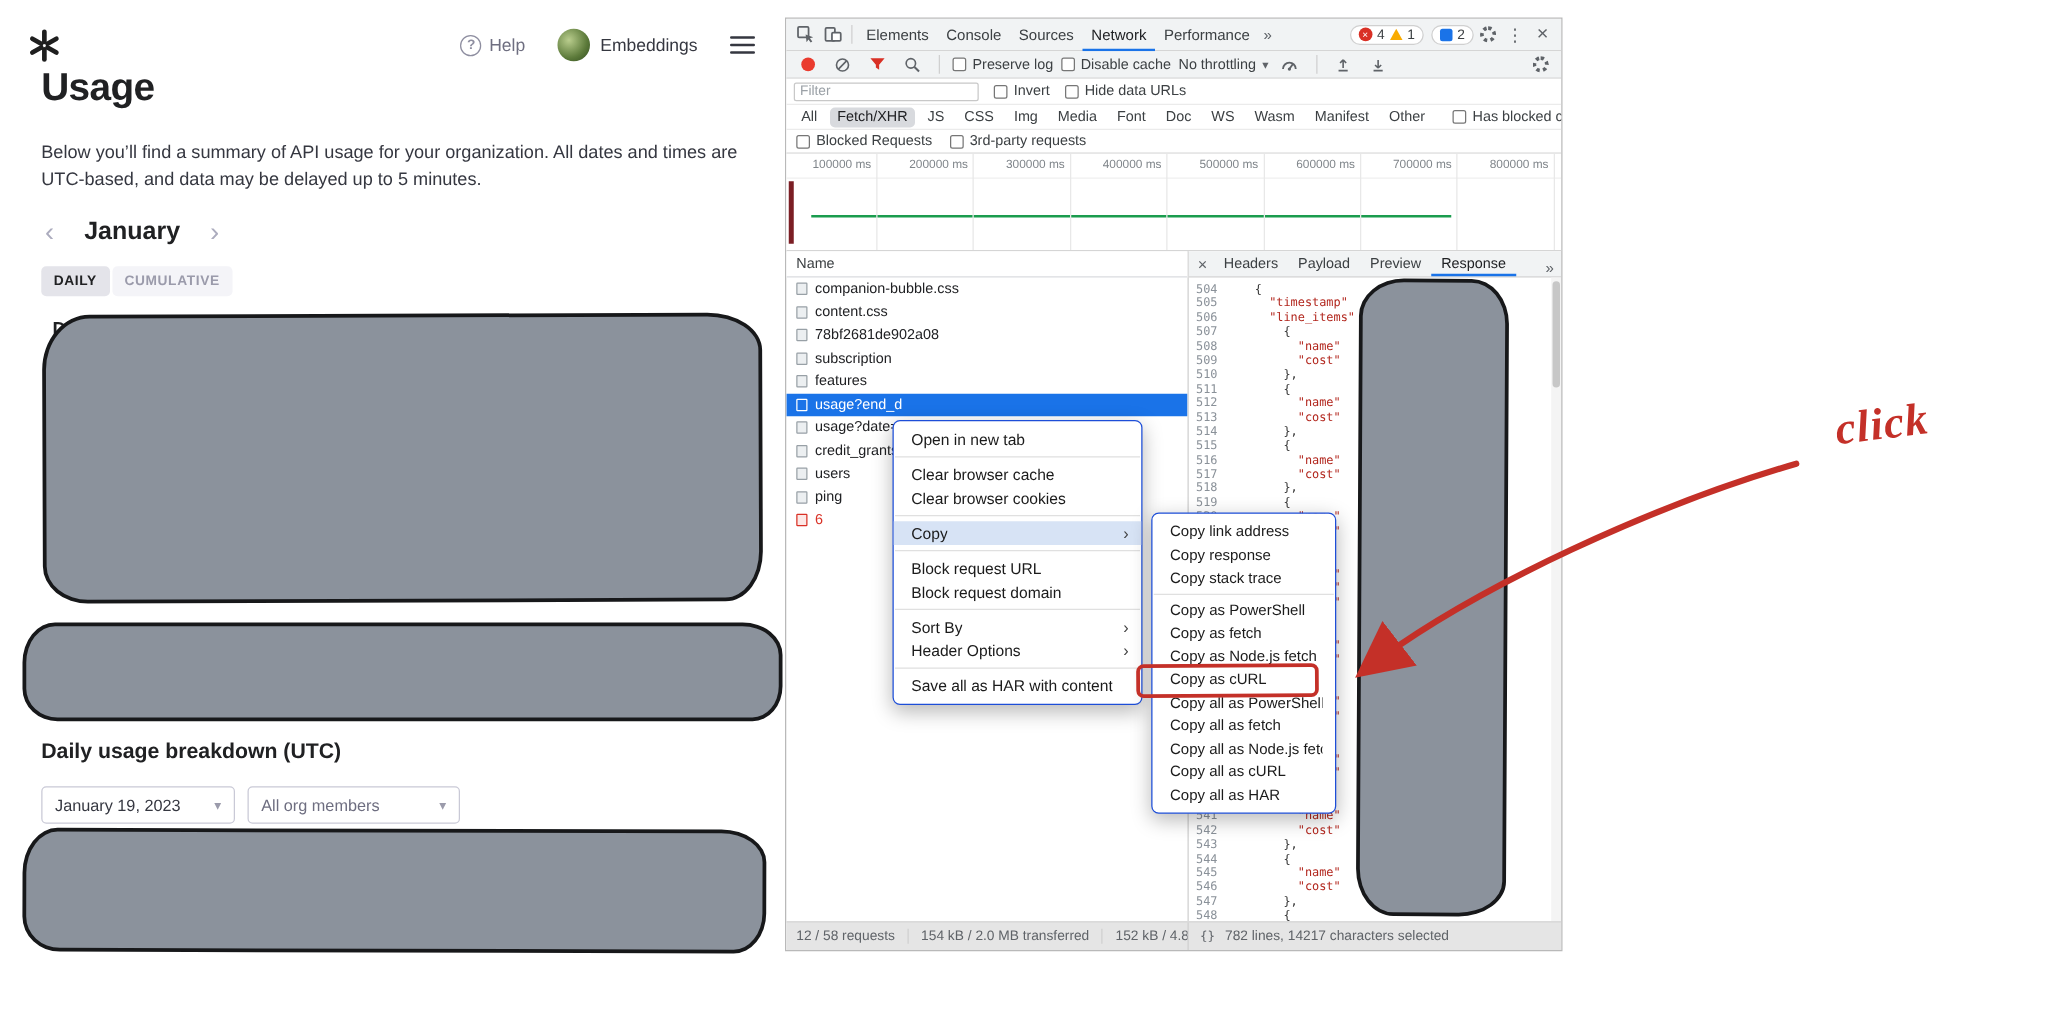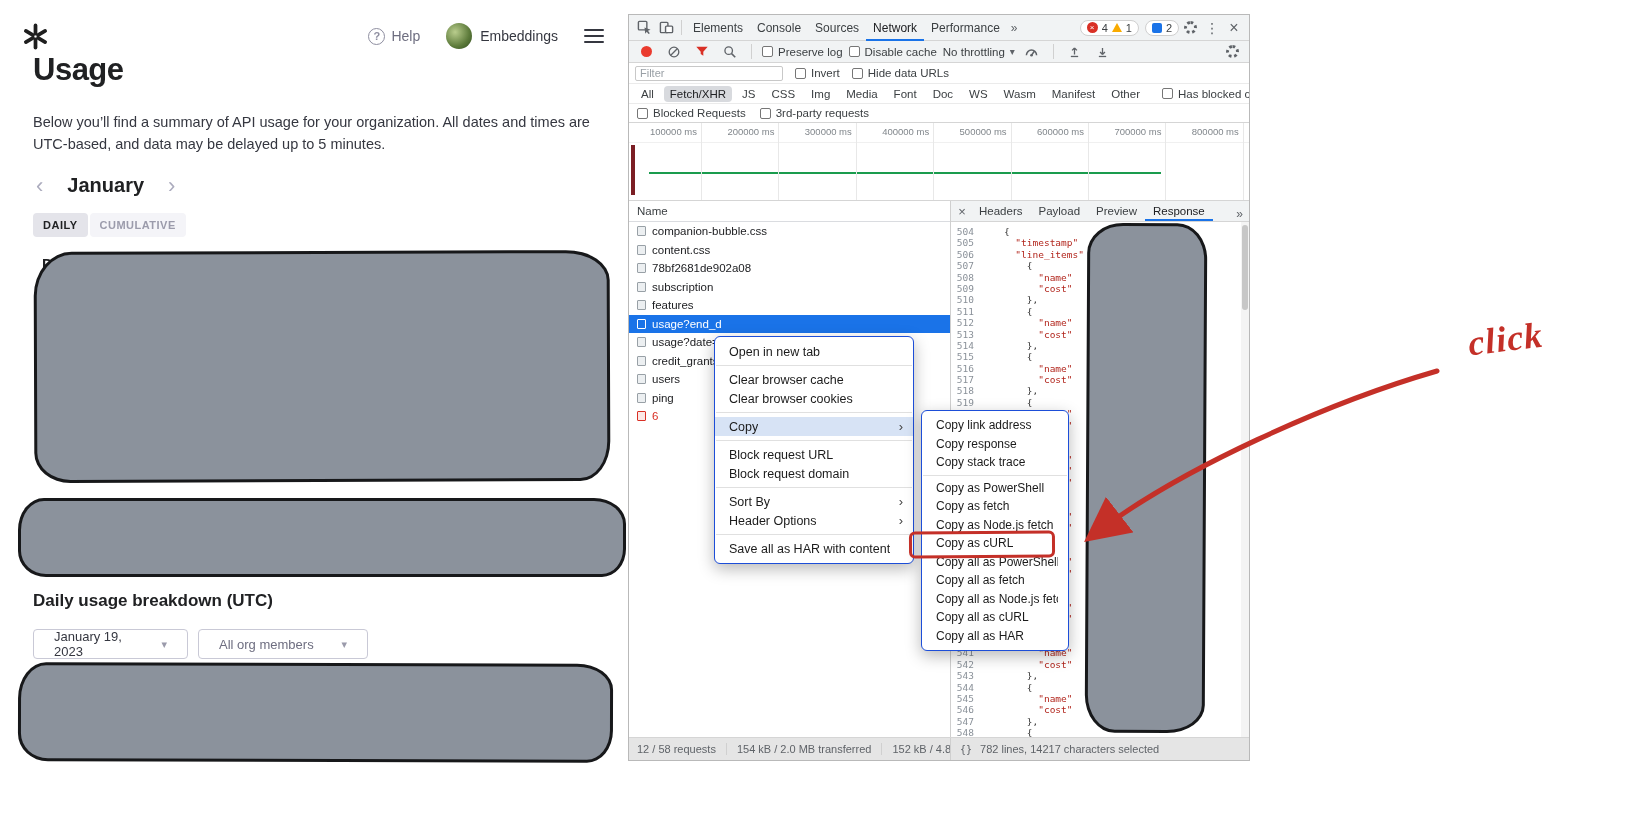--- a/index.html
+++ b/index.html
@@ -21,21 +21,21 @@
   .oa-desc { position:absolute; left:33px; top:112px; width:578px; font-size:14.5px; line-height:1.5; color:#353740; }
   .month-nav { position:absolute; left:36px; top:174px; display:flex; align-items:center; gap:24px; }
   .nav-chev { color:#acacbe; font-size:22px; line-height:22px; cursor:pointer; }
   .month-label { font-size:20px; font-weight:bold; color:#202123; }
   .view-tabs { position:absolute; left:33px; top:213px; display:flex; gap:2px; }
   .vtab { font-size:11px; font-weight:bold; letter-spacing:0.5px; padding:6px 10px; border-radius:4px; cursor:pointer; }
   .vtab.daily { background:#e4e4ea; color:#202123; }
   .vtab.cumulative { background:#f4f4f8; color:#9b9bab; }
   .chart-frag { position:absolute; left:42px; top:255px; font-size:15px; font-weight:bold; color:#202123; }
   .breakdown-heading { position:absolute; left:33px; top:591px; font-size:17px; font-weight:bold; color:#202123; }
-  .oa-select { position:absolute; top:629px; height:30px; border:1px solid #c9c9d6; border-radius:4px; background:#fff; display:flex; align-items:center; justify-content:space-between; padding:0 20px; font-size:13px; color:#353740; cursor:pointer; }
+  .oa-select { position:absolute; top:629px; height:30px; border:1px solid #c9c9d6; border-radius:4px; background:#fff; display:flex; align-items:center; justify-content:space-between; padding:0 10px; font-size:13px; color:#353740; cursor:pointer; }
   #date-select { left:33px; width:155px; }
   #members-select { left:198px; width:170px; color:#6e6e80; }
   .sel-chev { color:#9b9bab; font-size:11px; margin-left:8px; }
 
   
   .redaction { position:absolute; background:#8b929c; border:3px solid #17181a; z-index:5; }
   #blob1 { left:34px; top:251px; width:576px; height:231px; border-radius:38px 44px 30px 36px / 44px 30px 40px 30px; transform:rotate(-0.2deg); }
   #blob2 { left:18px; top:498px; width:608px; height:79px; border-radius:26px 32px 24px 28px / 32px 26px 28px 26px; }
   #blob3 { left:18px; top:663px; width:595px; height:99px; border-radius:28px 36px 26px 30px / 36px 26px 32px 28px; transform:rotate(0.15deg); }
   #blob4 { left:1086px; top:223px; width:120px; height:510px; border-radius:36px 30px 38px 30px / 30px 36px 28px 38px; transform:rotate(0.3deg); }

